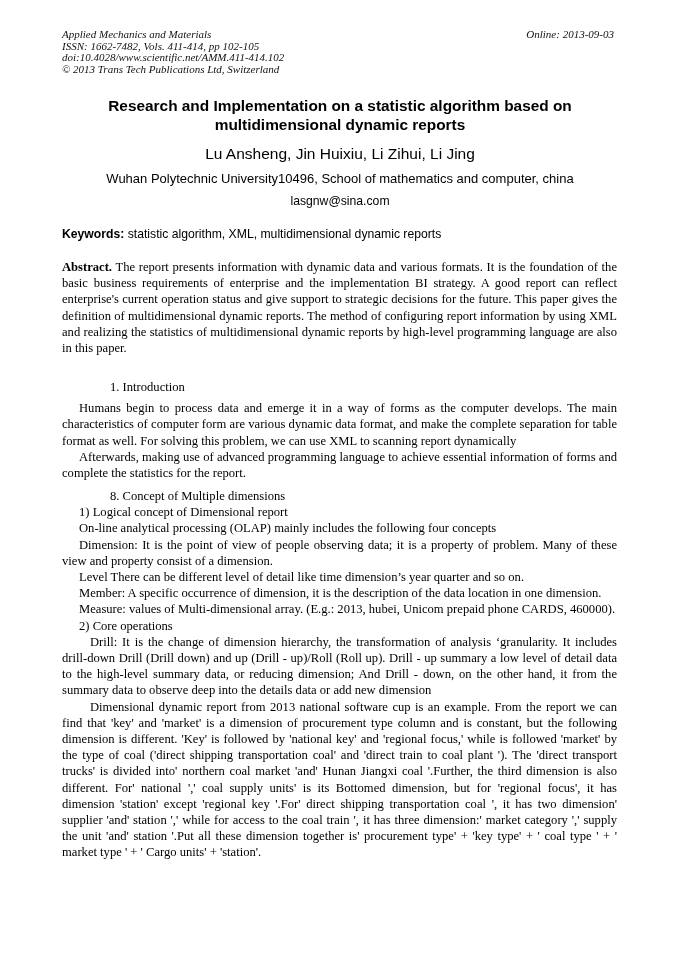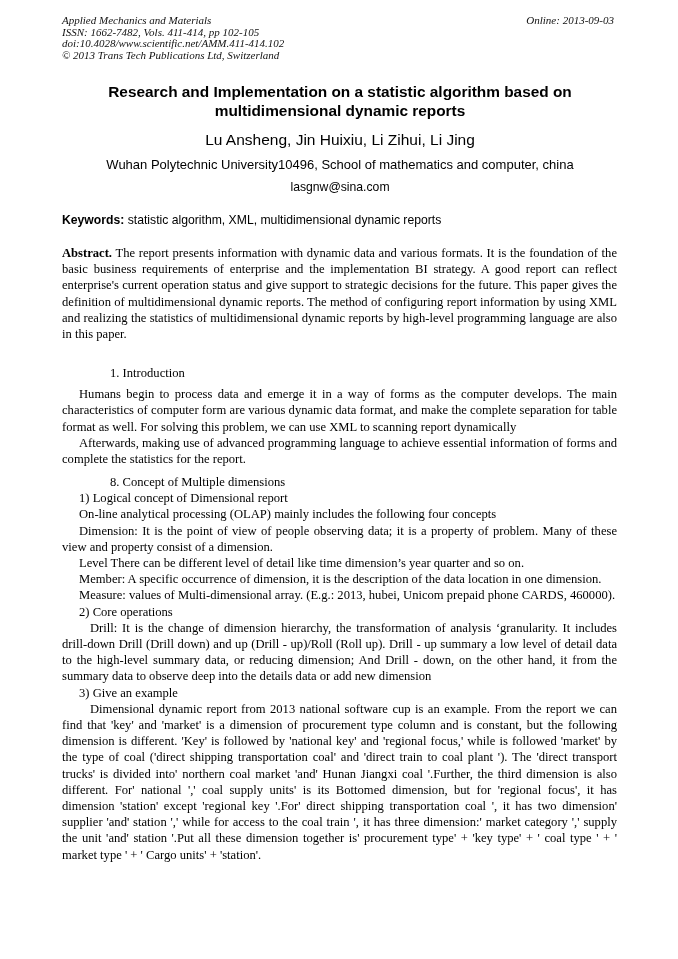--- a/index.html
+++ b/index.html
@@ -1,17 +1,17 @@
 <!DOCTYPE html>
 <html><head>
 <meta charset="utf-8">
 <style>
   html, body { margin:0; padding:0; background:#ffffff; }
   body { width:678px; height:959px; position:relative; overflow:hidden; color:#000; }
-  .page { position:absolute; left:0; top:0; width:678px; height:797px; }
+  .page { position:absolute; left:0; top:14px; width:678px; height:797px; }
   .hdr { position:absolute; font-family:"Liberation Serif", serif; font-style:italic; font-size:11px; line-height:11.5px; color:#111; }
   .hdr-left { left:62px; top:15px; }
   .hdr-right { right:64px; top:15px; }
   .title { position:absolute; left:62px; width:556px; top:82px; text-align:center; font-family:"Liberation Sans", sans-serif; font-weight:bold; font-size:15.4px; line-height:19px; }
   .authors { position:absolute; left:62px; width:556px; top:131px; text-align:center; font-family:"Liberation Sans", sans-serif; font-size:15.5px; line-height:18px; }
   .affil { position:absolute; left:62px; width:556px; top:157px; text-align:center; font-family:"Liberation Sans", sans-serif; font-size:13px; line-height:15px; }
   .email { position:absolute; left:62px; width:556px; top:180px; text-align:center; font-family:"Liberation Sans", sans-serif; font-size:12.2px; line-height:15px; }
   .keywords { position:absolute; left:62px; width:556px; top:213px; font-family:"Liberation Sans", sans-serif; font-size:12.2px; line-height:15px; }
   .keywords b { font-weight:bold; }
   .body { position:absolute; left:62px; width:555px; font-family:"Liberation Serif", serif; font-size:12.6px; line-height:16.2px; text-align:justify; }
@@ -56,17 +56,16 @@
   <div class="body sec2">
     <span class="h">8. Concept of Multiple dimensions</span>
     <p class="ind">1) Logical concept of Dimensional report</p>
     <p class="ind">On-line analytical processing (OLAP) mainly includes the following four concepts</p>
     <p class="ind">Dimension: It is the point of view of people observing data; it is a property of problem. Many of these view and property consist of a dimension.</p>
     <p class="ind">Level There can be different level of detail like time dimension’s year quarter and so on.</p>
     <p class="ind">Member: A specific occurrence of dimension, it is the description of the data location in one dimension.</p>
     <p class="ind">Measure: values of Multi-dimensional array. (E.g.: 2013, hubei, Unicom prepaid phone CARDS, 460000).</p>
     <p class="ind">2) Core operations</p>
     <p class="ind2">Drill: It is the change of dimension hierarchy, the transformation of analysis ‘granularity. It includes drill-down Drill (Drill down) and up (Drill - up)/Roll (Roll up). Drill - up summary  a low level of detail data to the high-level summary data, or reducing dimension; And Drill - down, on the other hand, it from the summary data to observe deep into the details data or add new dimension</p>
-    <p class="ind">3) Give an example</p>
     <p class="ind2">Dimensional dynamic report from 2013 national software cup is an example. From the report we can find that 'key' and 'market' is a dimension of procurement type column and is constant, but the following dimension is different. 'Key' is followed by 'national key' and 'regional focus,' while is followed 'market' by the type of coal ('direct shipping transportation coal' and 'direct train to coal plant '). The 'direct transport trucks' is divided into' northern coal  market 'and' Hunan Jiangxi coal '.Further, the third dimension is also different. For' national ',' coal supply units' is its Bottomed dimension, but for 'regional focus', it has  dimension 'station' except  'regional key '.For' direct shipping transportation coal ', it has two dimension' supplier 'and' station ',' while for access to the coal train ', it has three dimension:' market category ',' supply the unit 'and' station '.Put all these dimension together is' procurement type' + 'key type' + ' coal type ' + ' market type ' + ' Cargo units' + 'station'.</p>
   </div>
 
 </div>
 
 </body></html>

